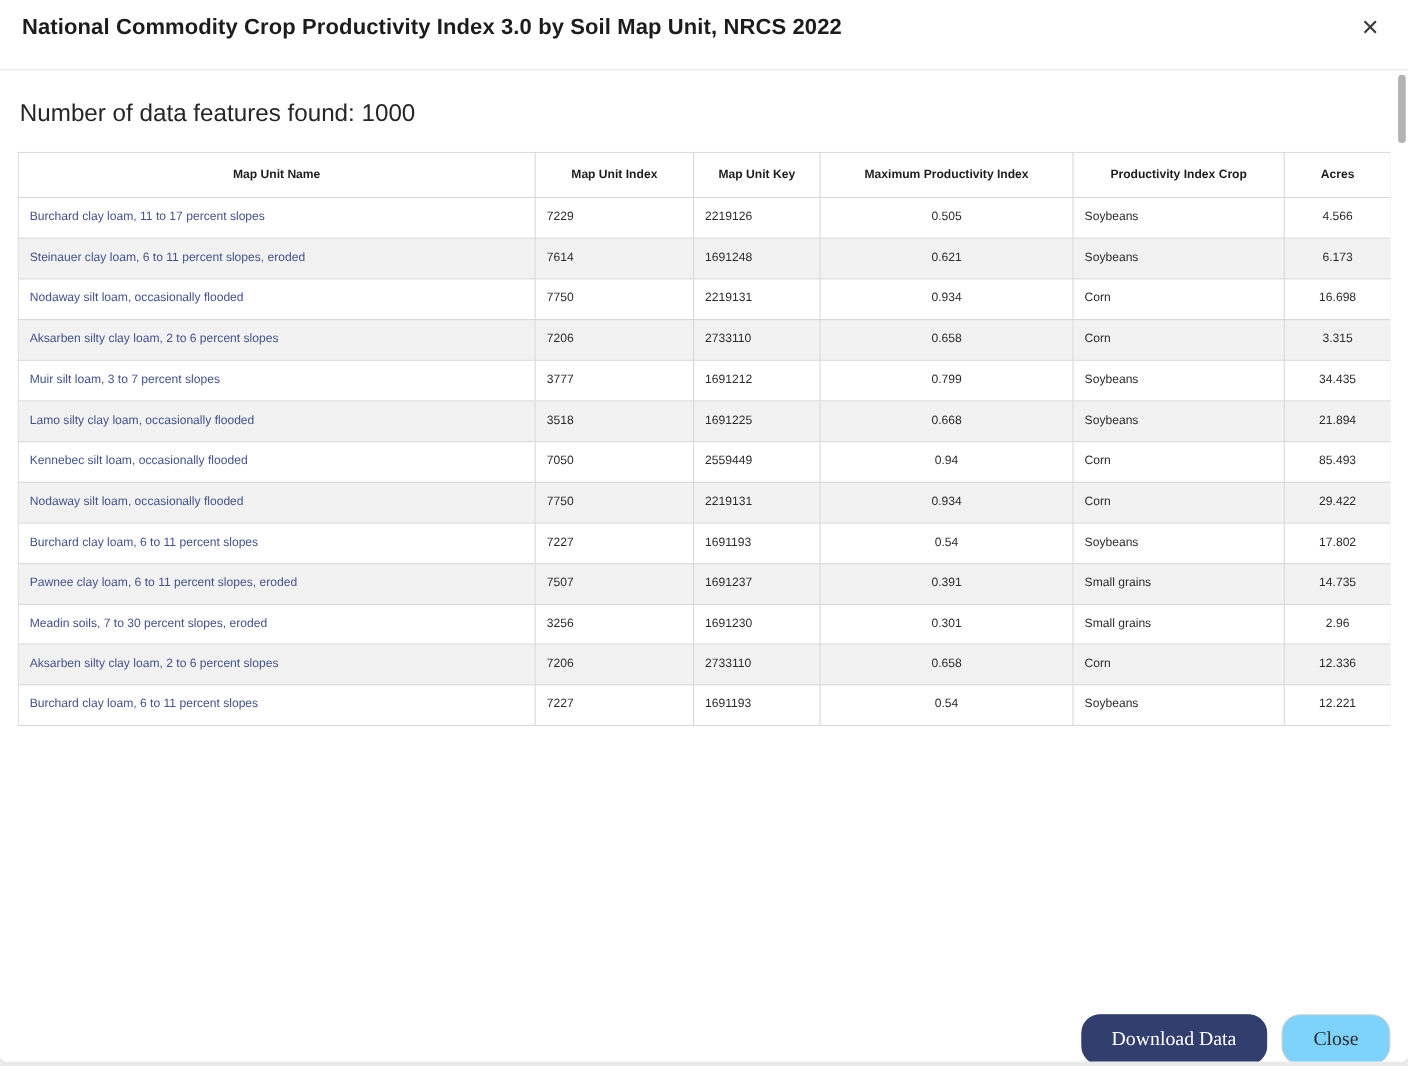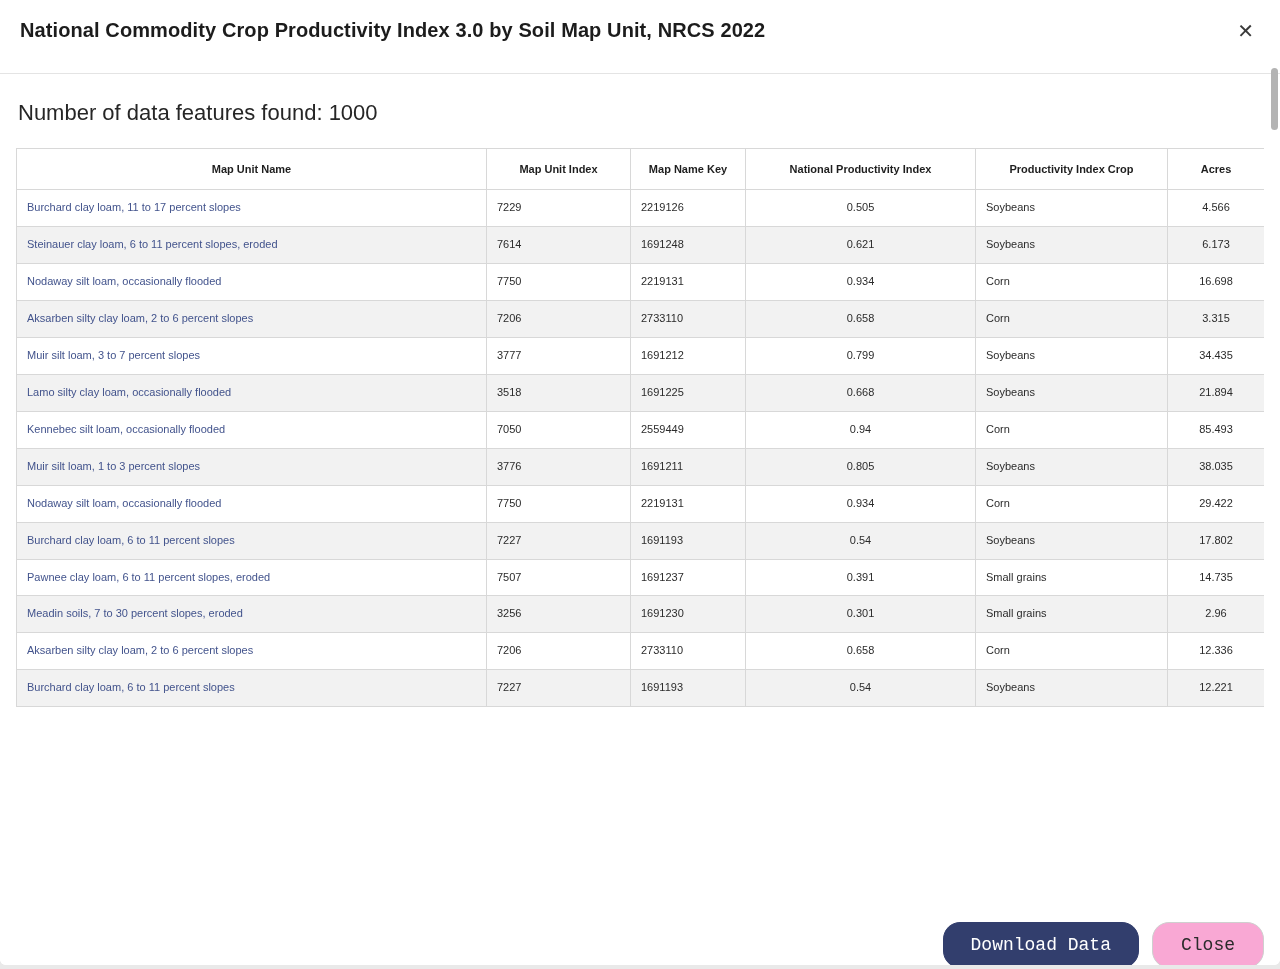--- a/index.html
+++ b/index.html
@@ -18,21 +18,21 @@
   }
   .modal{
     position:relative;
     width:1280px;height:965px;
     background:#ffffff;
     border-radius:0 0 6px 6px;
     overflow:hidden;
   }
   .modal-header{
     display:flex;align-items:center;justify-content:space-between;
-    height:74px;
+    height:64px;
     padding:0 22px 12px 20px;
     border-bottom:1px solid #e4e4e4;
   }
   .modal-title{
     font-size:20px;font-weight:bold;color:#1c1c1c;
     letter-spacing:0.1px;
   }
   .close-btn{
     font-size:20px;color:#3a3a3a;cursor:pointer;
     line-height:1;padding:4px;
@@ -88,35 +88,35 @@
     left:0;right:0;bottom:0;
     height:81px;
     background:#ffffff;
     display:flex;
     align-items:center;
     justify-content:flex-end;
     gap:13px;
     padding:0 16px;
   }
   .btn{
-    font-family:Liberation Mono, monospace;
+    font-family:Liberation Serif, serif;
     font-size:18px;
     border-radius:17px;
     cursor:pointer;
     height:46px;
     margin-top:40px;
   }
   .btn-primary{
     background:var(--accent);
     color:#ffffff;
     border:1px solid var(--accent);
     padding:0 27px;
   }
   .btn-secondary{
-    background:#f9a8d4;
+    background:#7dd3fc;
     color:#2b2b2b;
     border:1px solid #cfcfcf;
     padding:0 28px;
   }
   .scrollbar-thumb{
     position:absolute;
     right:2px;top:68px;
     width:7px;height:62px;
     background:#b3b3b3;
     border-radius:4px;
@@ -142,22 +142,22 @@
           <col style="width:144px">
           <col style="width:115px">
           <col style="width:230px">
           <col style="width:192px">
           <col style="width:97px">
         </colgroup>
         <thead>
           <tr>
             <th>Map Unit Name</th>
             <th>Map Unit Index</th>
-            <th>Map Name Key</th>
-            <th>National Productivity Index</th>
+            <th>Map Unit Key</th>
+            <th>Maximum Productivity Index</th>
             <th>Productivity Index Crop</th>
             <th>Acres</th>
           </tr>
         </thead>
         <tbody>
             <tr>
               <td class="name">Burchard clay loam, 11 to 17 percent slopes</td>
               <td>7229</td>
               <td>2219126</td>
               <td class="num">0.505</td>
@@ -204,28 +204,20 @@
               <td>Soybeans</td>
               <td class="num">21.894</td>
             </tr>
             <tr>
               <td class="name">Kennebec silt loam, occasionally flooded</td>
               <td>7050</td>
               <td>2559449</td>
               <td class="num">0.94</td>
               <td>Corn</td>
               <td class="num">85.493</td>
-            </tr>
-            <tr>
-              <td class="name">Muir silt loam, 1 to 3 percent slopes</td>
-              <td>3776</td>
-              <td>1691211</td>
-              <td class="num">0.805</td>
-              <td>Soybeans</td>
-              <td class="num">38.035</td>
             </tr>
             <tr>
               <td class="name">Nodaway silt loam, occasionally flooded</td>
               <td>7750</td>
               <td>2219131</td>
               <td class="num">0.934</td>
               <td>Corn</td>
               <td class="num">29.422</td>
             </tr>
             <tr>

